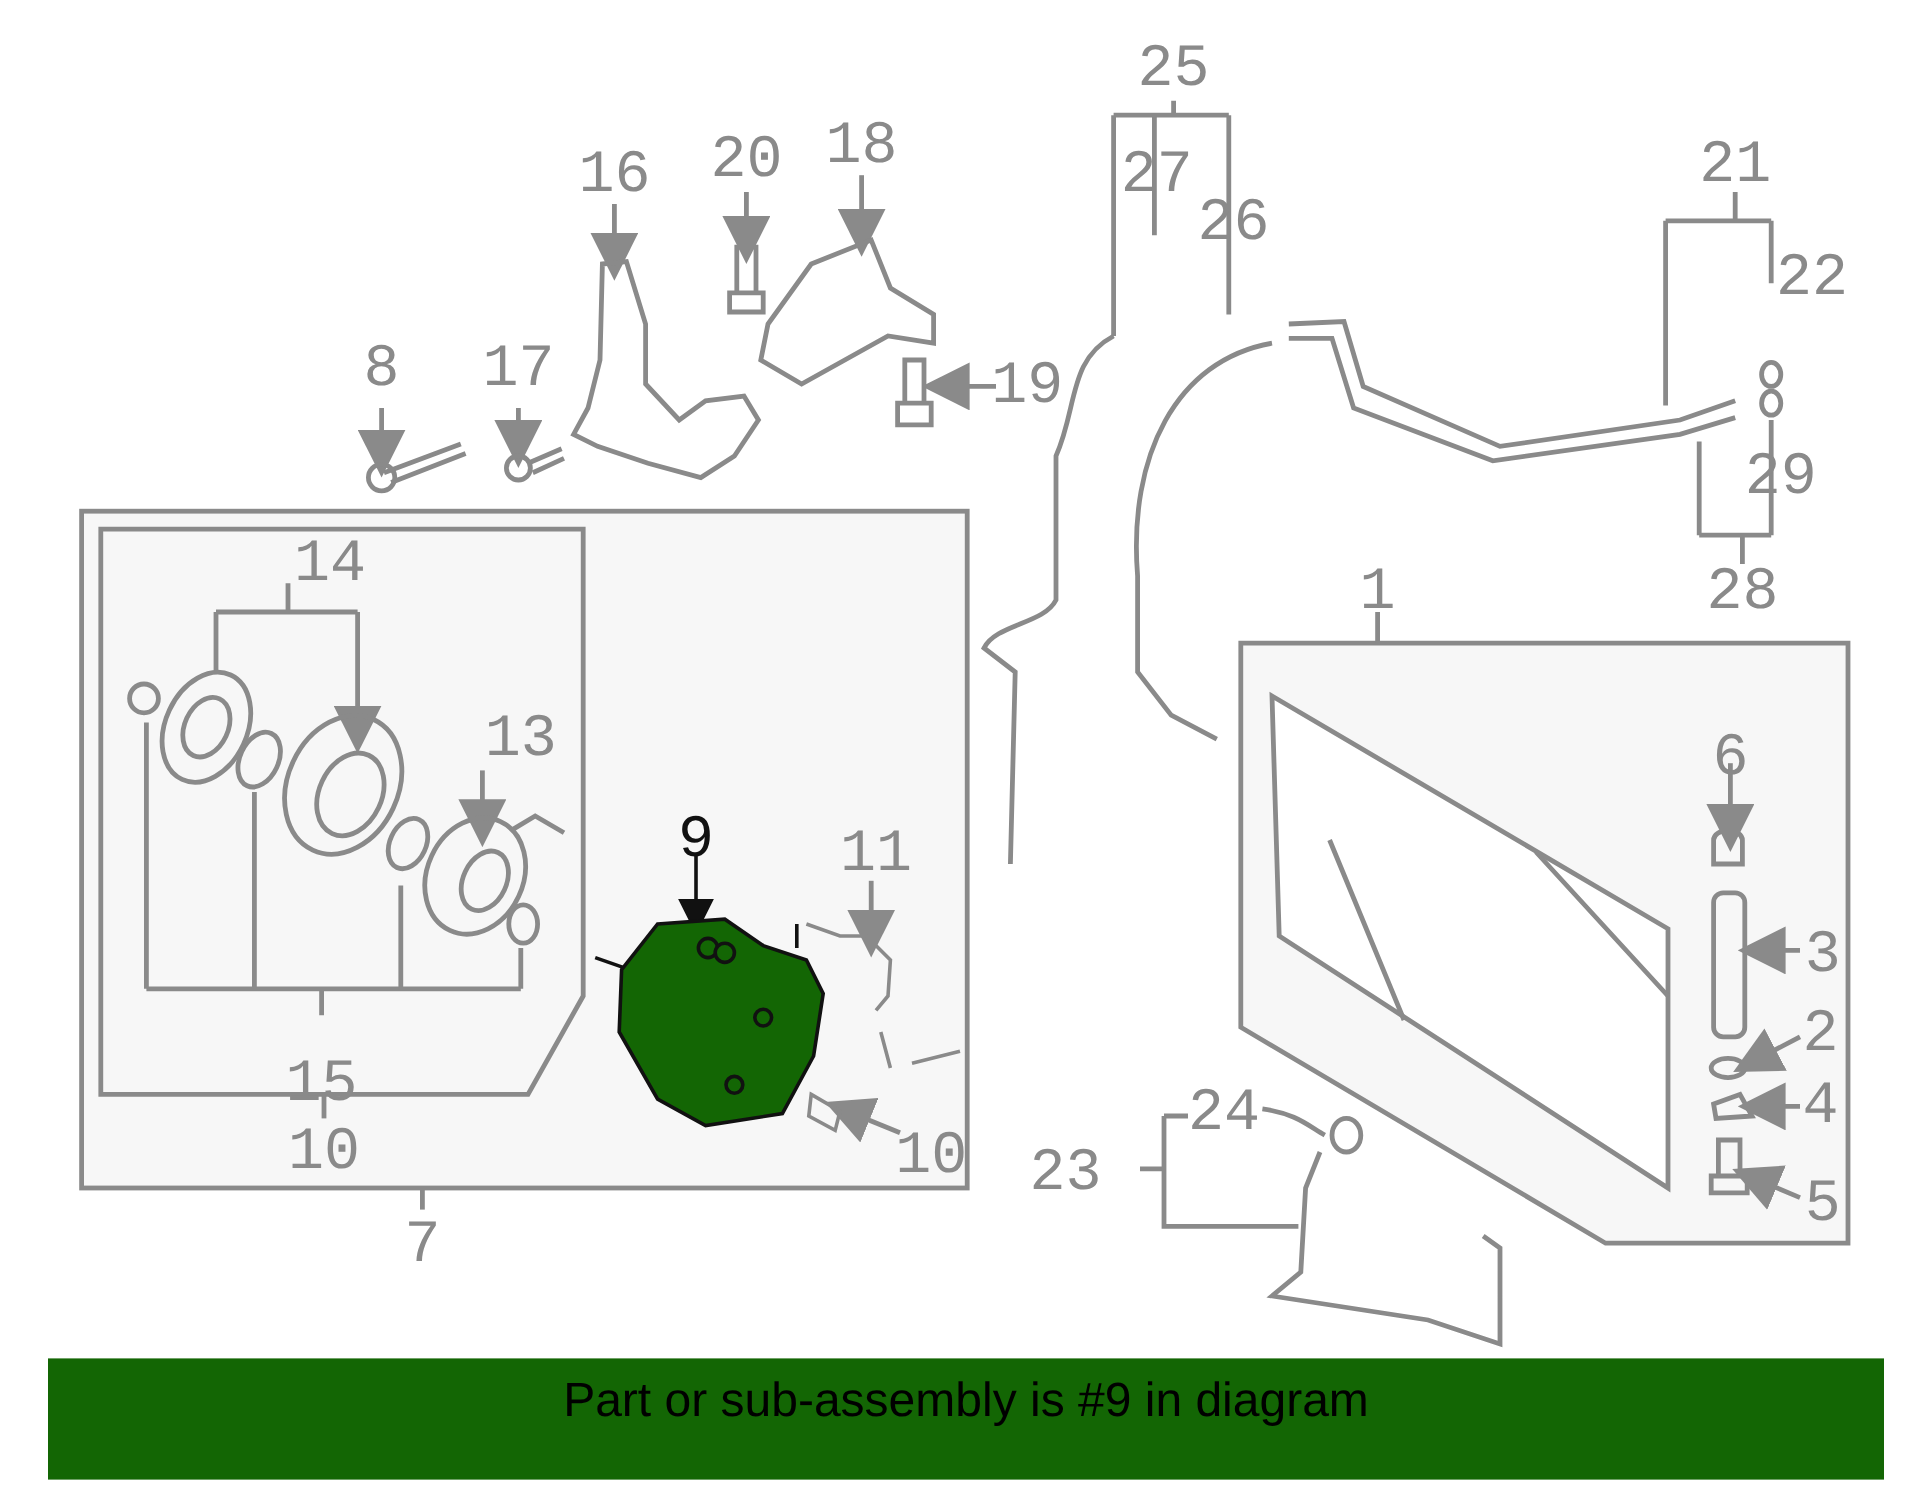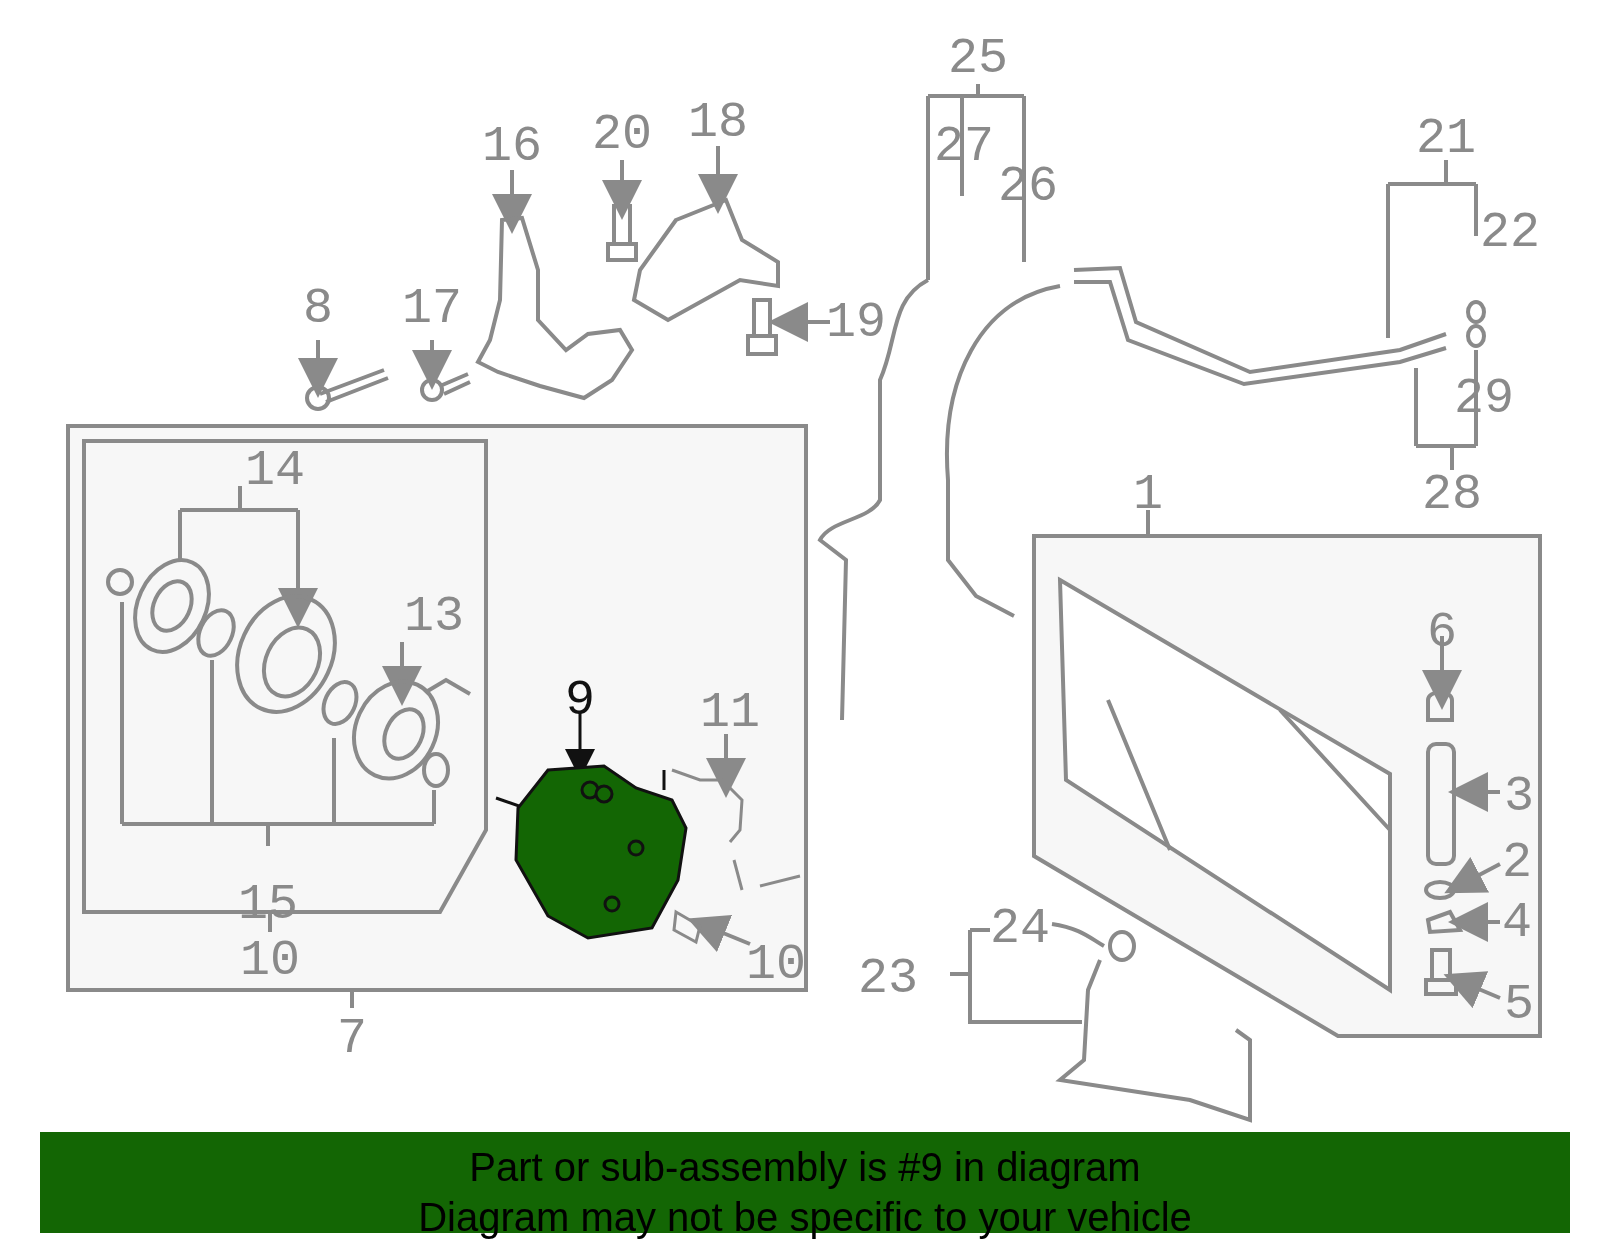--- a/index.html
+++ b/index.html
@@ -151,14 +151,13 @@
   <span class="lbl" style="left:1020px;top:904px;">24</span>
   <span class="lbl" style="left:978px;top:34px;">25</span>
   <span class="lbl" style="left:1028px;top:162px;">26</span>
   <span class="lbl" style="left:964px;top:122px;">27</span>
   <span class="lbl" style="left:1452px;top:470px;">28</span>
   <span class="lbl" style="left:1484px;top:374px;">29</span>
 </div>
 
 <div id="banner">
   <div style="margin-top:10px;">Part or sub-assembly is #9 in diagram</div>
-  <div>Diagram may not be specific to your vehicle</div>
 </div>
 
 </body></html>

